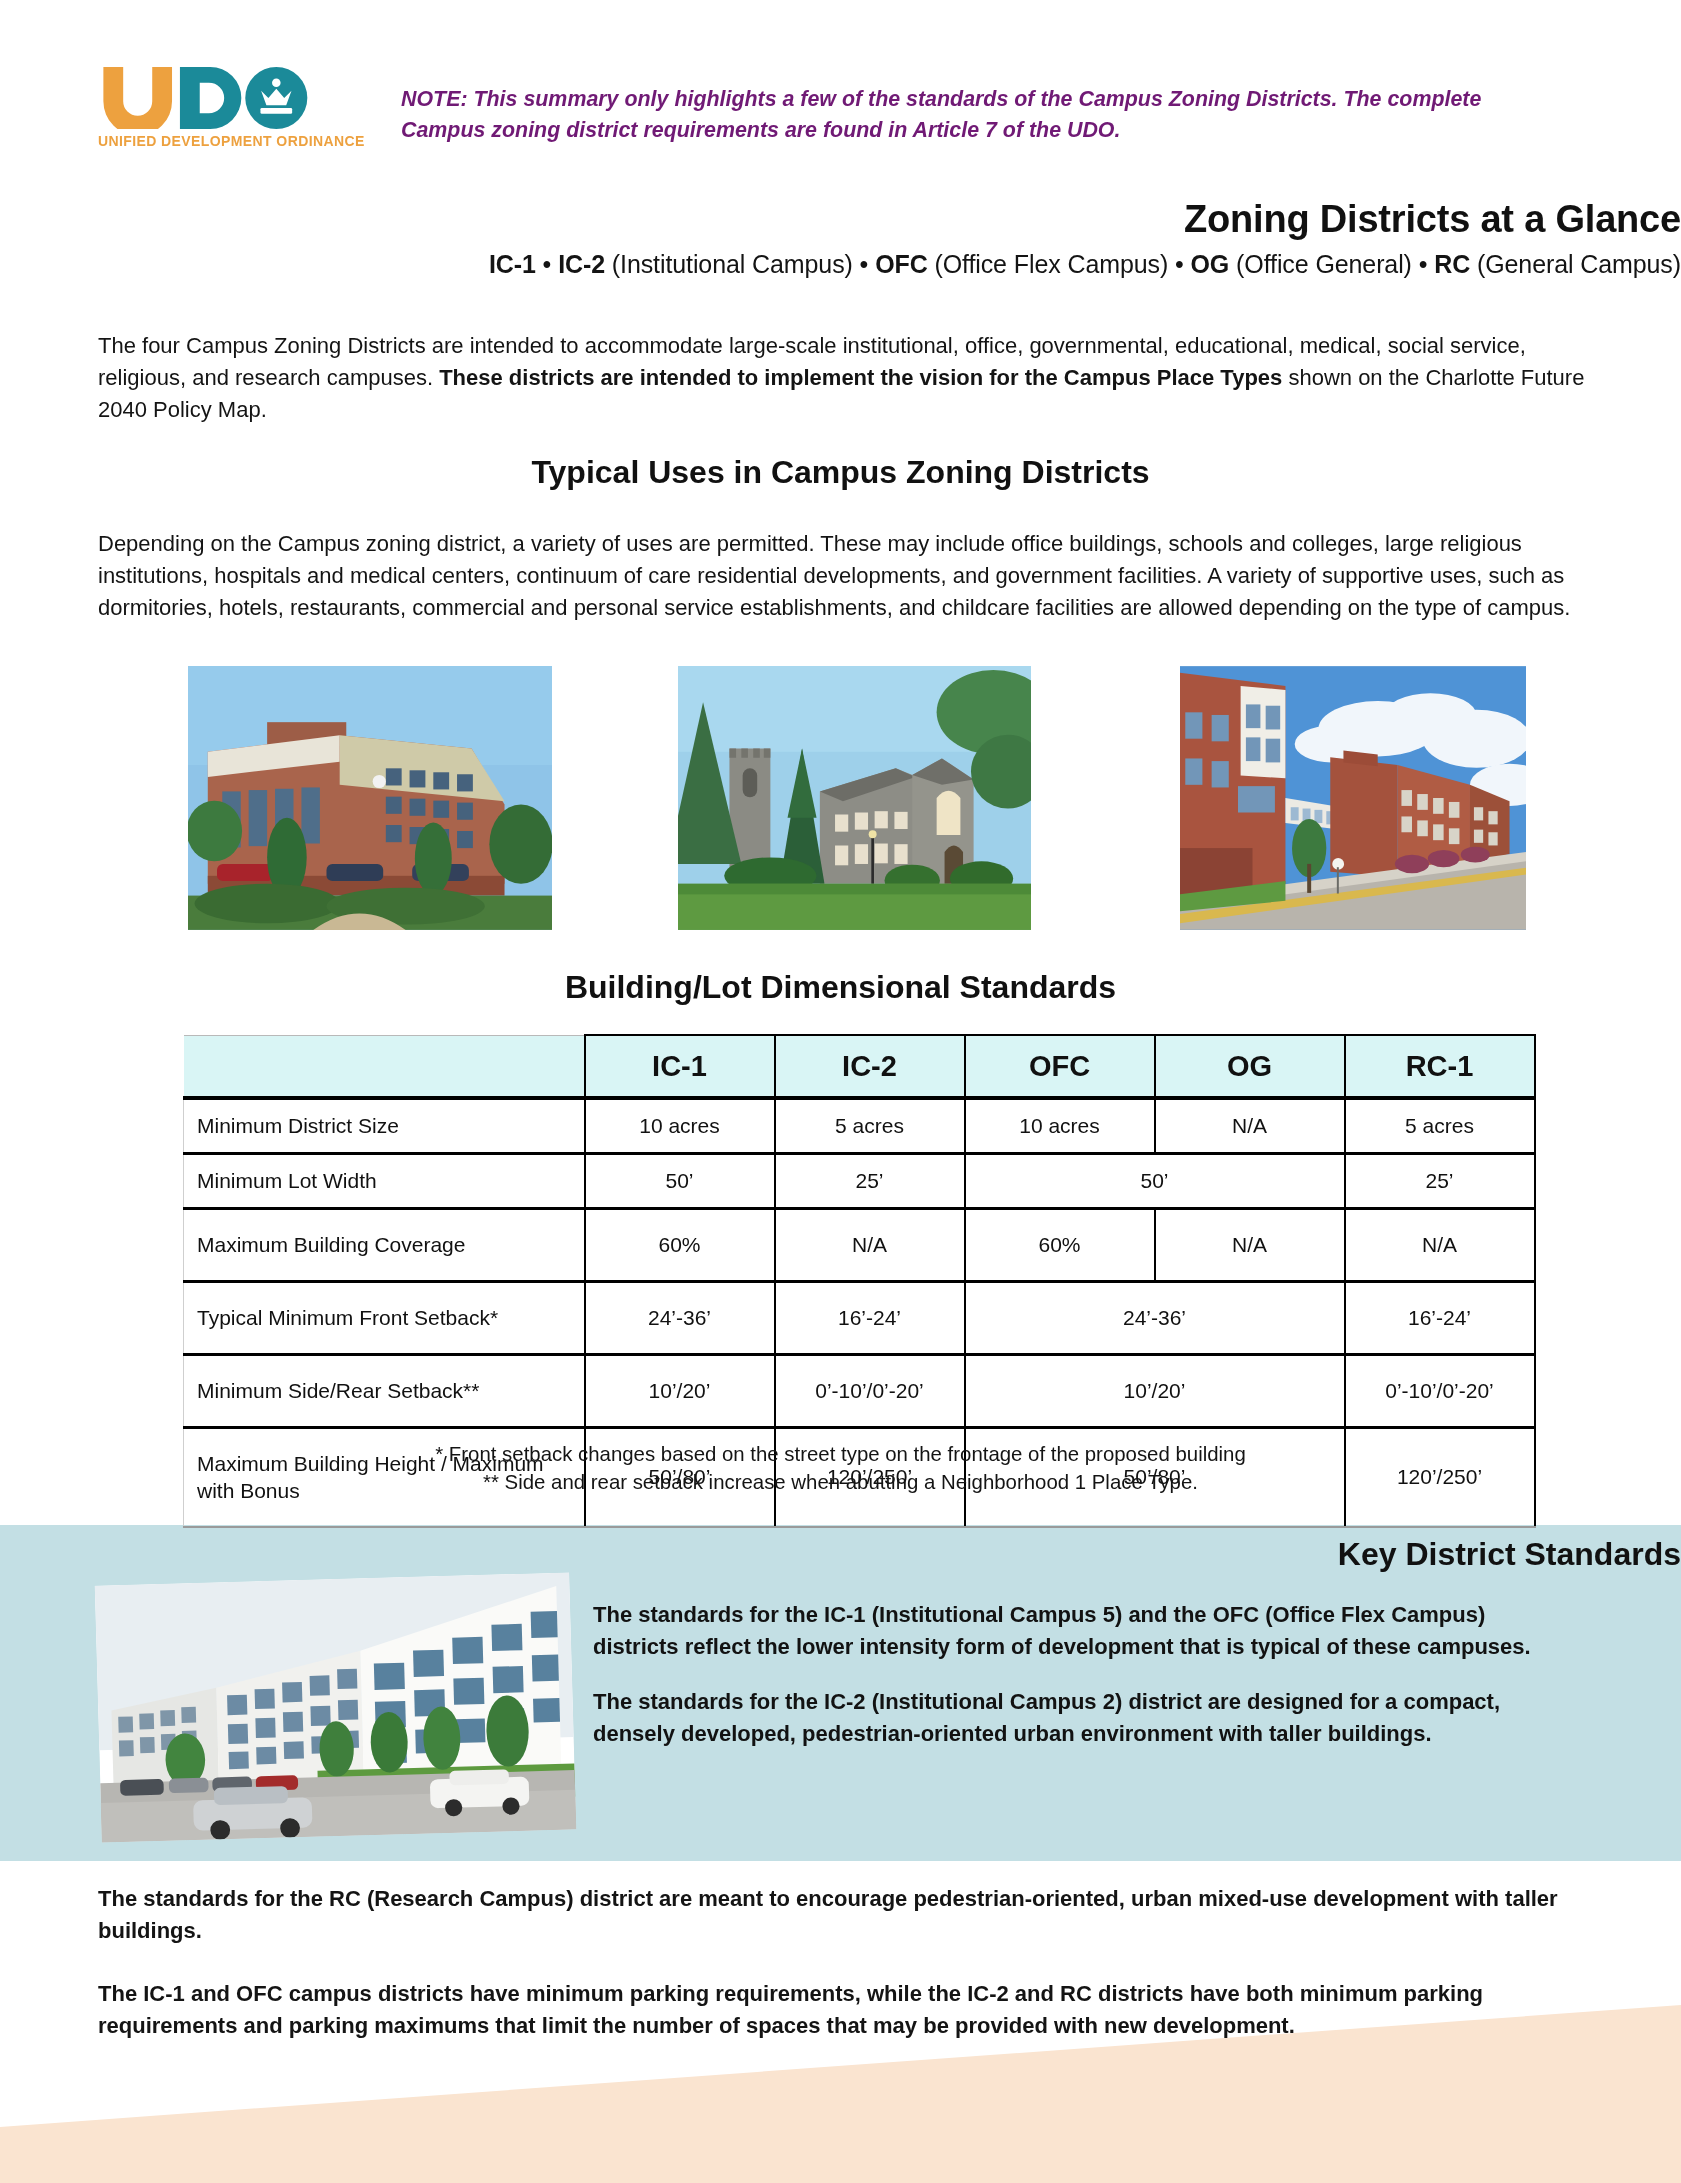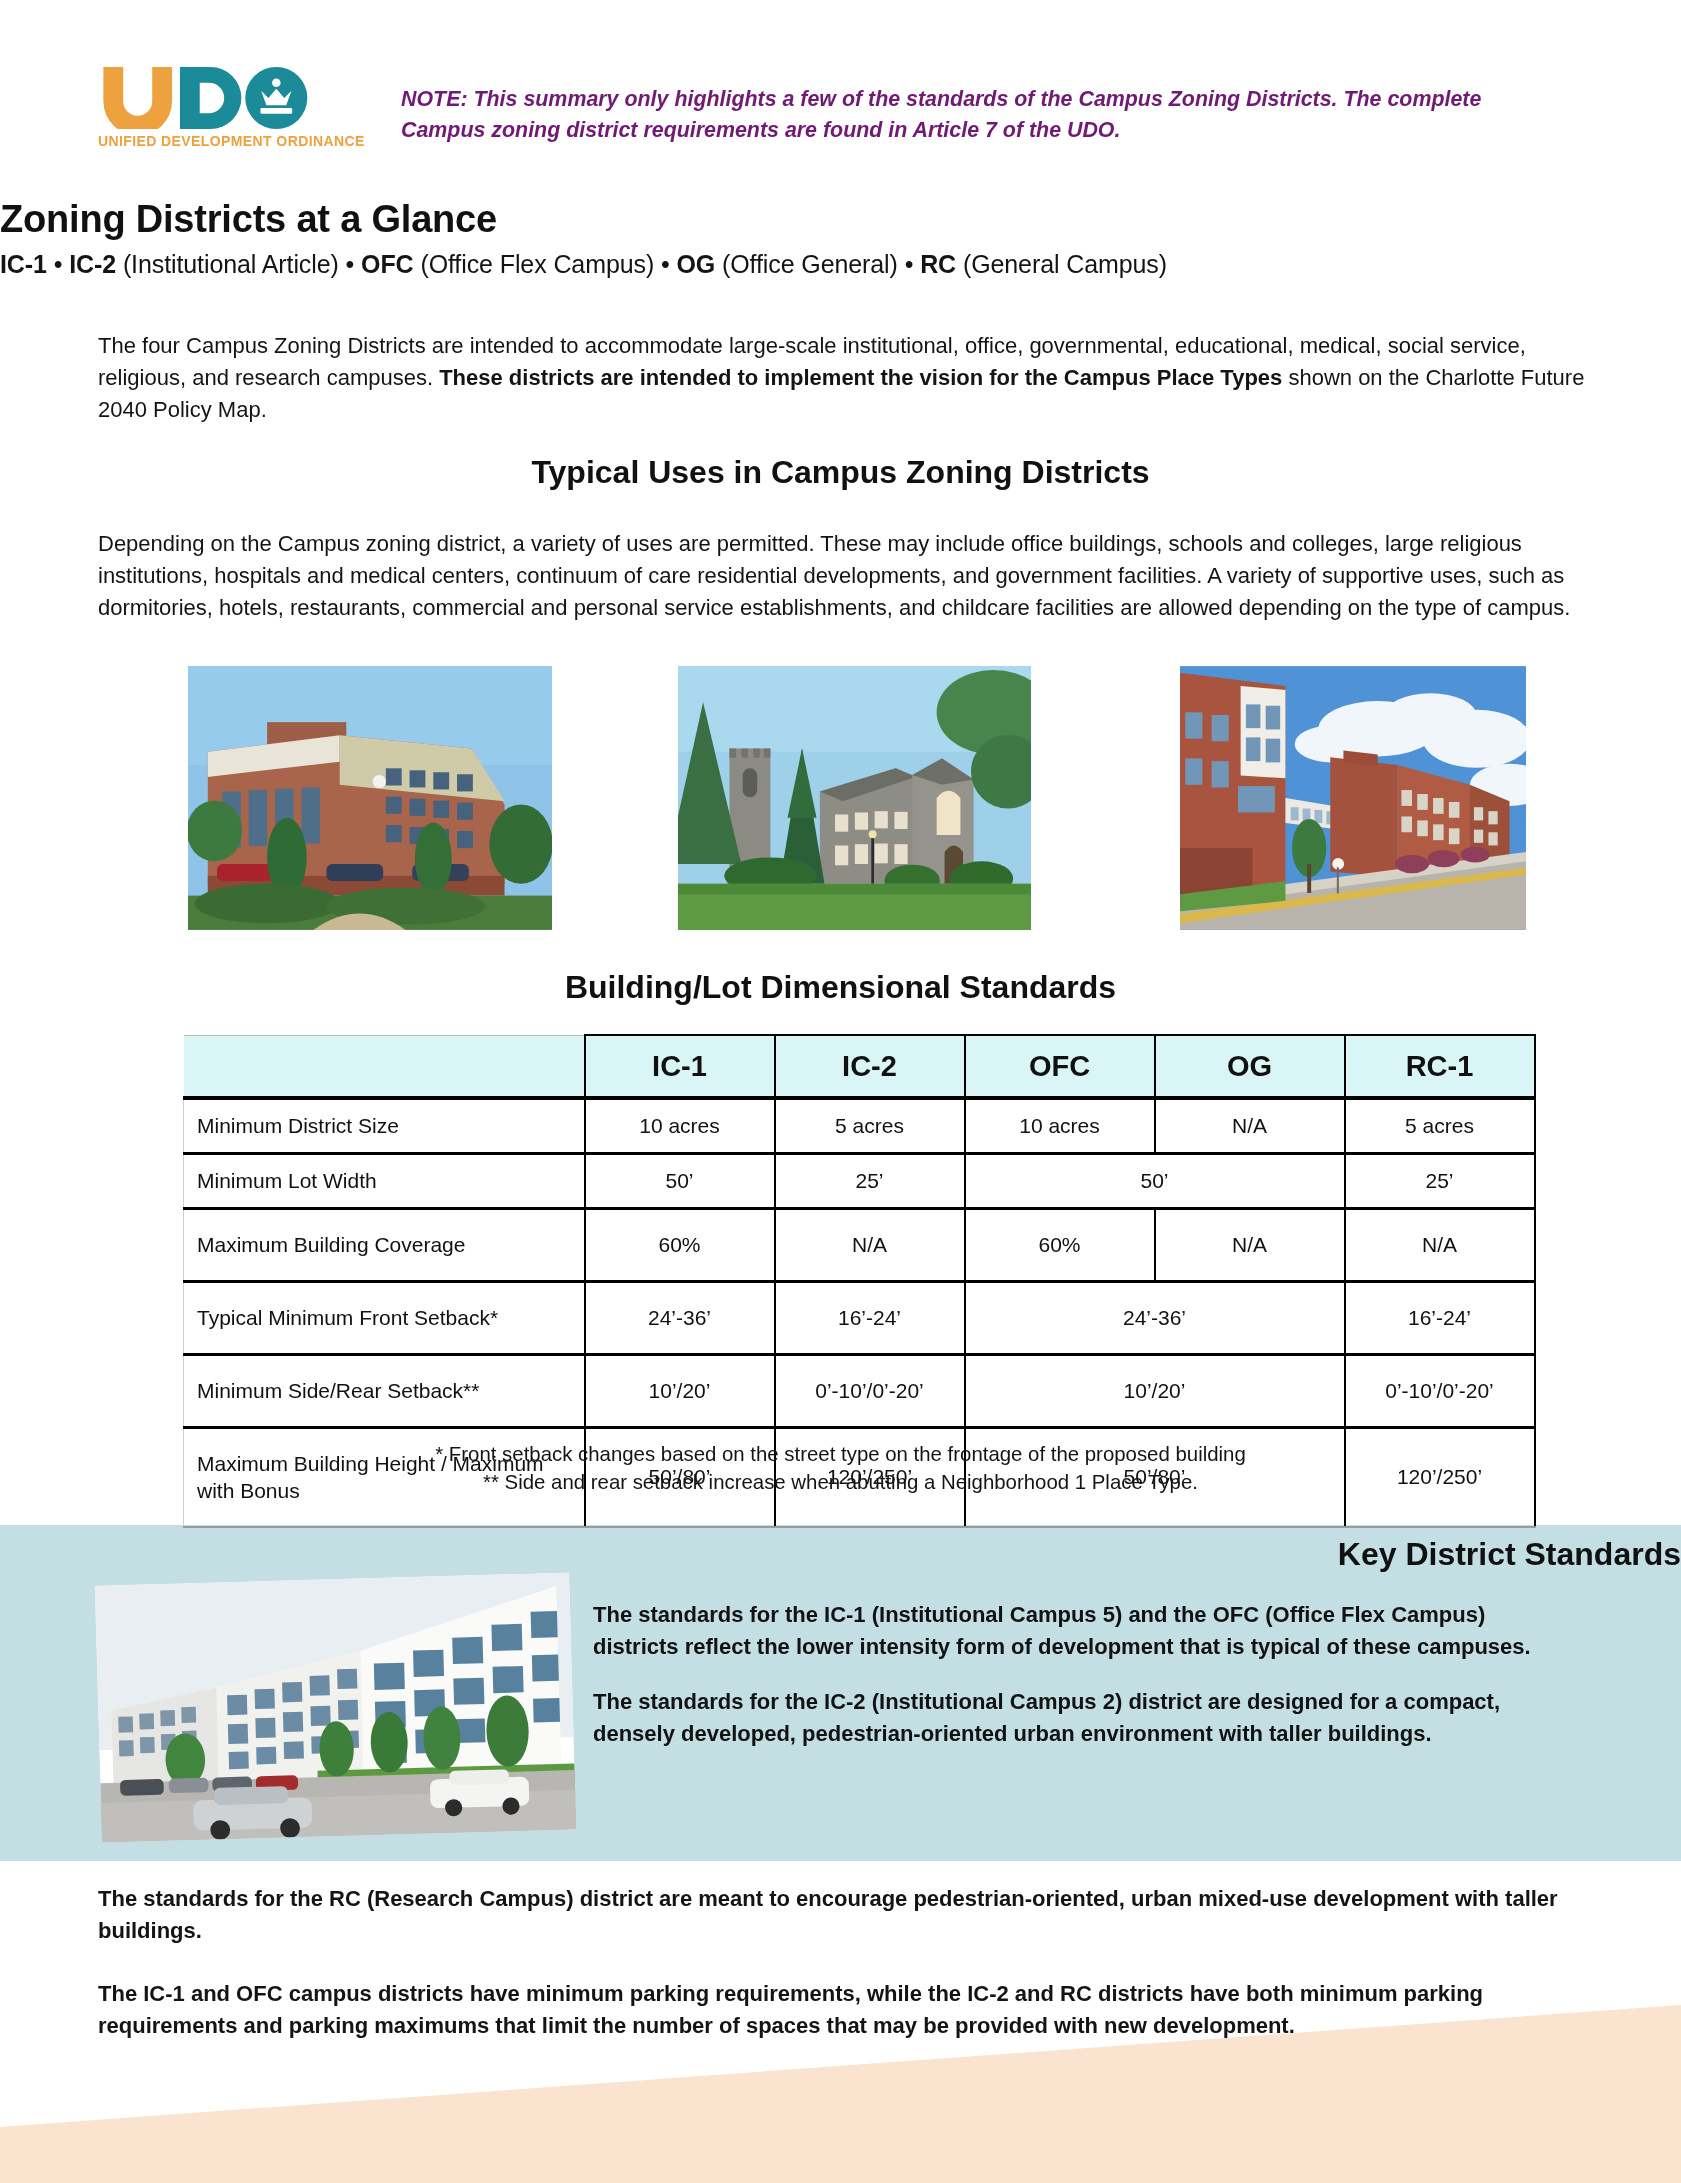--- a/index.html
+++ b/index.html
@@ -73,21 +73,21 @@
     font-style: italic;
     font-weight: bold;
     color: #701a75;
   }
 
   
   .title-wrap {
     position: absolute;
     left: 0; top: 198px;
     width: 1681px;
-    text-align: left;
+    text-align: right;
     z-index: 3;
   }
   .main-title {
     font-size: 38px;
     font-weight: bold;
     letter-spacing: -0.2px;
     color: #111111;
   }
   .subtitle {
     margin-top: 9.2px;
@@ -279,21 +279,21 @@
         </svg>
       </div>
       <div class="logo-caption">UNIFIED DEVELOPMENT ORDINANCE</div>
     </div>
 
     <div class="note">NOTE: This summary only highlights a few of the standards of the Campus Zoning Districts. The complete Campus zoning district requirements are found in Article 7 of the UDO.</div>
   </div>
 
   <div class="title-wrap">
     <div class="main-title">Zoning Districts at a Glance</div>
-    <div class="subtitle"><b>IC-1</b><span> • </span><b>IC-2</b><span> (Institutional Article) • </span><b>OFC</b><span> (Office Flex Campus) • </span><b>OG</b><span> (Office General) • </span><b>RC</b><span> (General Campus)</span></div>
+    <div class="subtitle"><b>IC-1</b><span> • </span><b>IC-2</b><span> (Institutional Campus) • </span><b>OFC</b><span> (Office Flex Campus) • </span><b>OG</b><span> (Office General) • </span><b>RC</b><span> (General Campus)</span></div>
   </div>
 
   <div class="body-text p-intro">
     <span>The four Campus Zoning Districts are intended to accommodate large-scale institutional, office, governmental, educational, medical, social service, religious, and research campuses. </span><b>These districts are intended to implement the vision for the Campus Place Types</b><span> shown on the Charlotte Future 2040 Policy Map.</span>
   </div>
 
   <div class="section-head h-typical">Typical Uses in Campus Zoning Districts</div>
 
   <div class="body-text p-uses">Depending on the Campus zoning district, a variety of uses are permitted. These may include office buildings, schools and colleges, large religious institutions, hospitals and medical centers, continuum of care residential developments, and government facilities. A variety of supportive uses, such as dormitories, hotels, restaurants, commercial and personal service establishments, and childcare facilities are allowed depending on the type of campus.</div>
 

